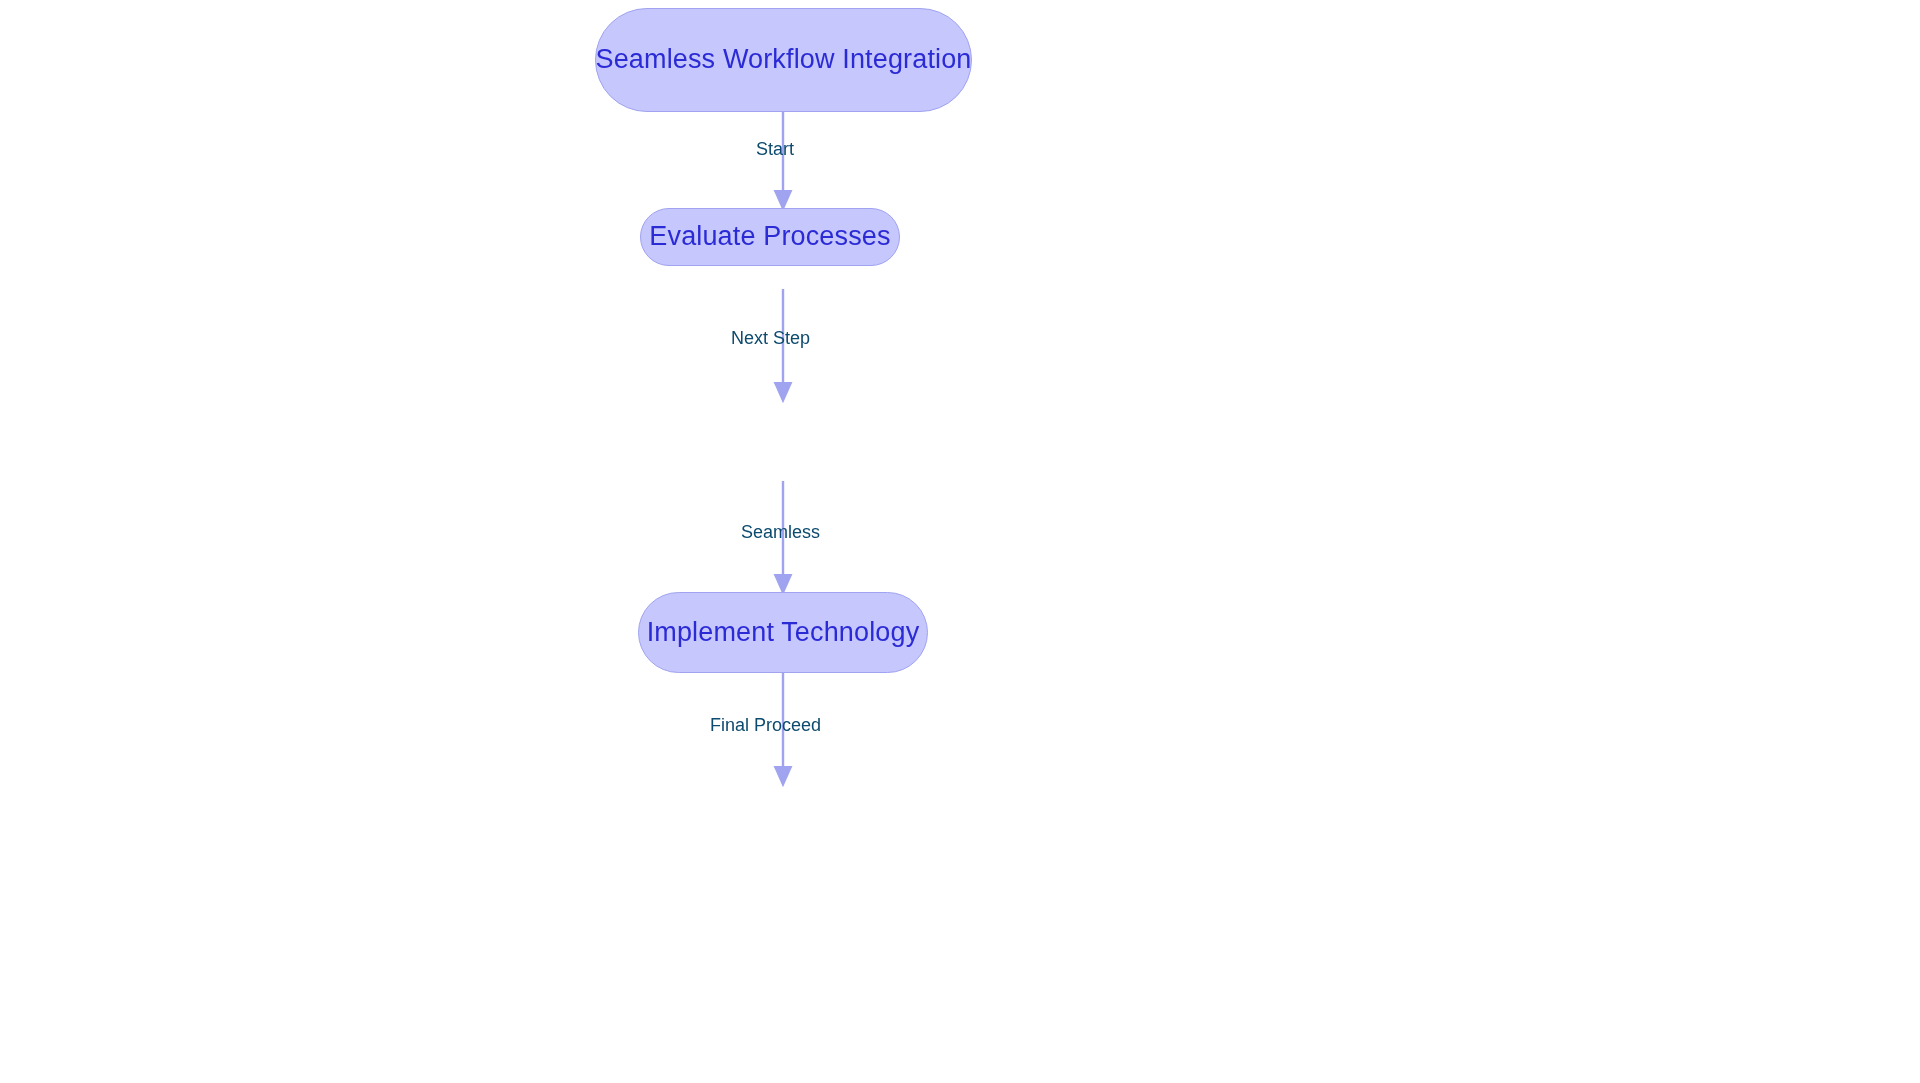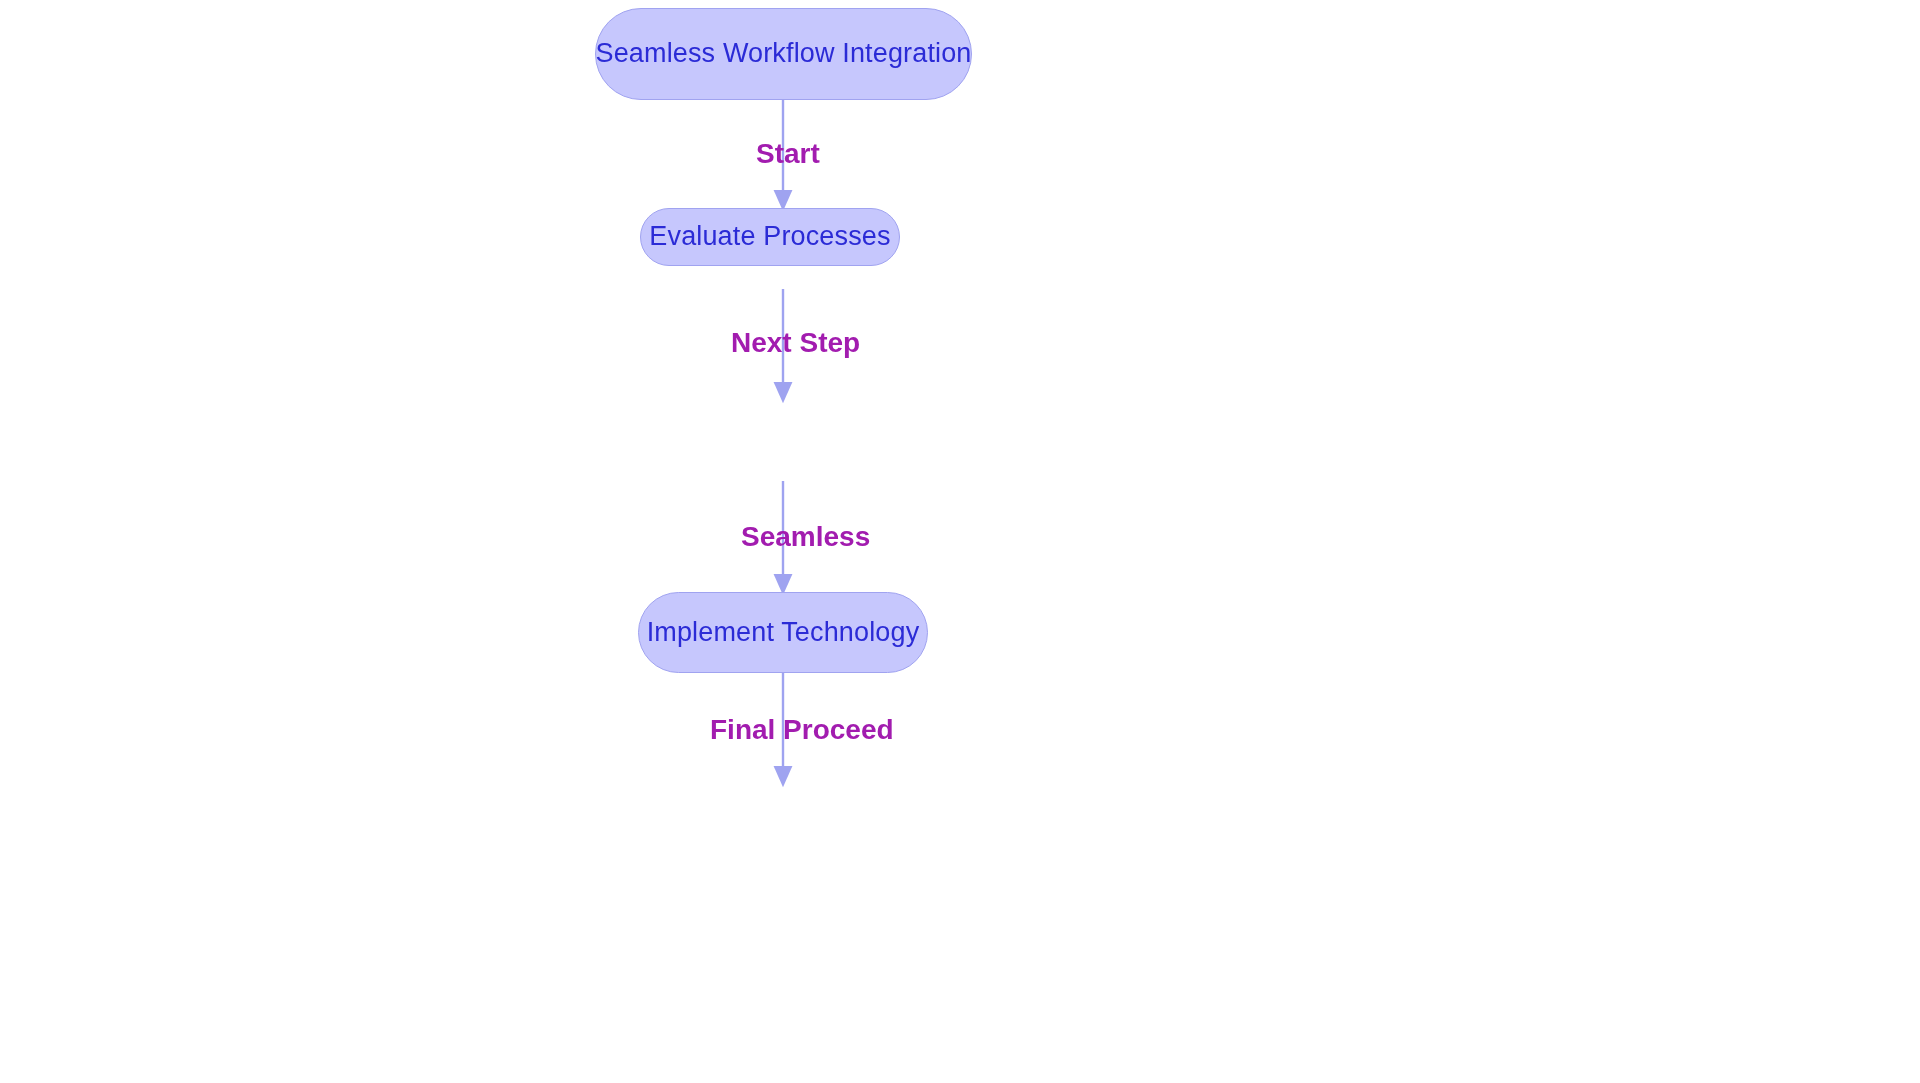--- a/index.html
+++ b/index.html
@@ -41,29 +41,29 @@
     color: #2b2bd6;
     font-size: 27px;
     font-weight: 400;
     letter-spacing: 0.15px;
     line-height: 1.1;
     white-space: nowrap;
     font-family: "Liberation Sans", sans-serif;
   }
   .edge-label {
     position: absolute;
-    color: #a21caf;
-    font-size: 28px;
-    font-weight: 700;
+    color: #0c4a6e;
+    font-size: 18px;
+    font-weight: 400;
     line-height: 1;
     white-space: nowrap;
     font-family: "Liberation Sans", sans-serif;
   }
   
-  #node-0 { left: 595px; top: 8px;   width: 377px; height: 92px; }
+  #node-0 { left: 595px; top: 8px;   width: 377px; height: 104px; }
   #node-1 { left: 640px; top: 208px; width: 260px; height: 58px; }
   #node-2 { left: 628px; top: 400px; width: 310px; height: 81px; }
   #node-3 { left: 638px; top: 592px; width: 290px; height: 81px; text-align: right; }
   #node-4 { left: 600px; top: 784px; width: 367px; height: 81px; }
 
   
   #edge-label-0 { left: 756px; top: 140px; }
   #edge-label-1 { left: 731px; top: 329px; }
   #edge-label-2 { left: 741px; top: 523px; }
   #edge-label-3 { left: 710px; top: 716px; }

